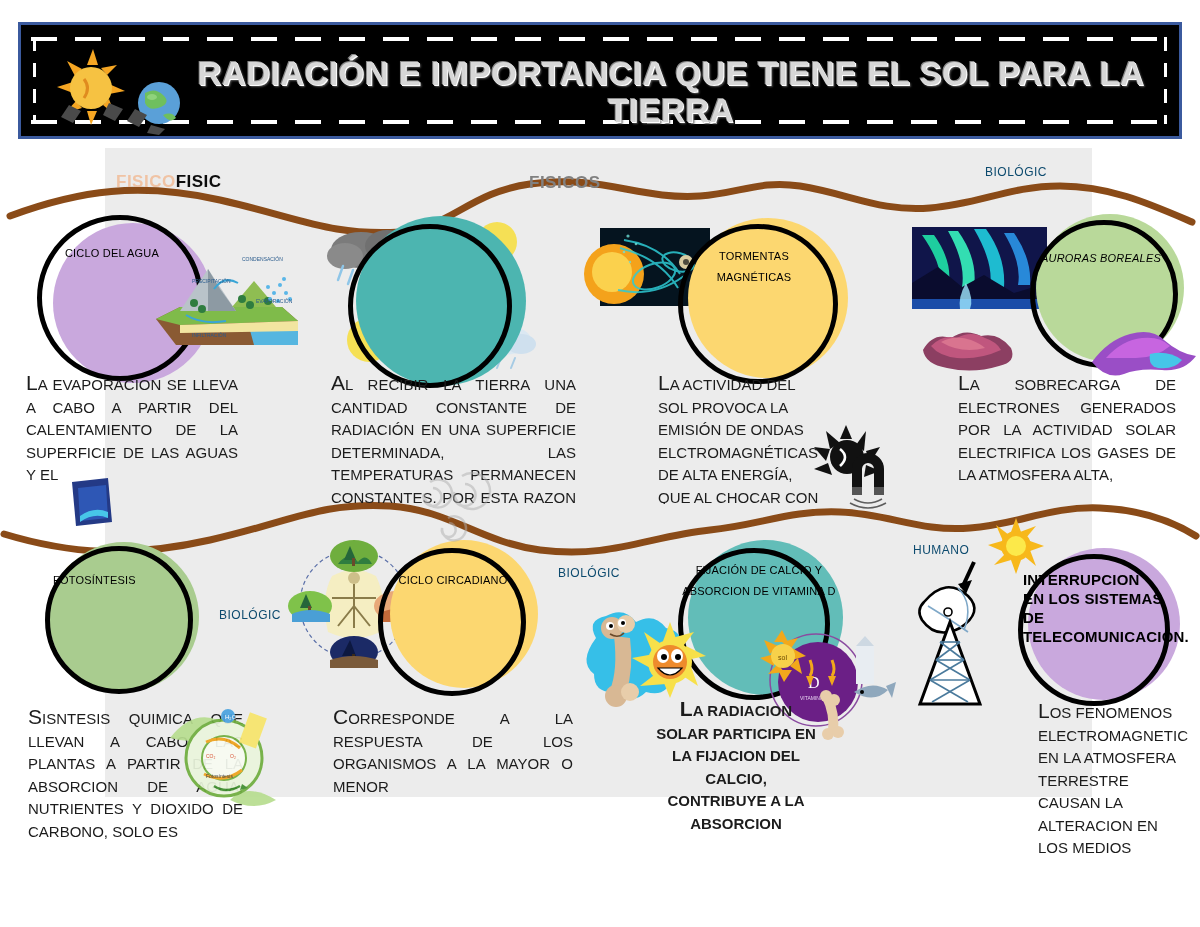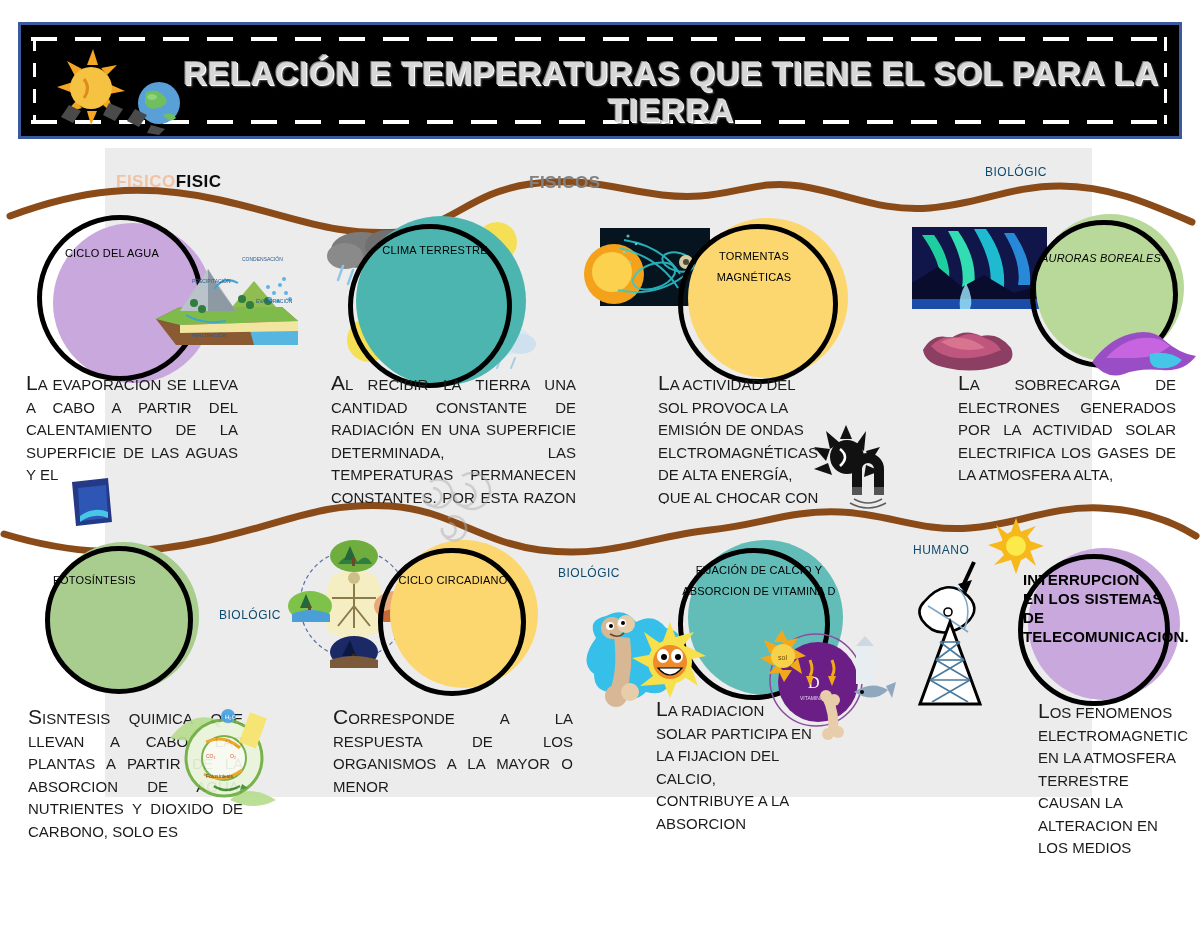--- a/index.html
+++ b/index.html
@@ -139,21 +139,21 @@
         </g>
         <g fill="#4a4a4a">
           <polygon points="58,58 72,64 64,76 52,70"></polygon>
           <polygon points="84,64 96,70 88,82 76,76"></polygon>
           <polygon points="100,80 114,84 108,90 96,88"></polygon>
           <polygon points="18,60 30,66 22,78 10,72"></polygon>
         </g>
       </svg>
     </div>
 
-    <div class="banner-title">RELACIÓN E TEMPERATURAS QUE TIENE EL SOL PARA LA TIERRA</div>
+    <div class="banner-title">RADIACIÓN E IMPORTANCIA QUE TIENE EL SOL PARA LA TIERRA</div>
   </div>
 
   <div class="wave" style="top:176px;">
     <svg width="1200" height="70" viewBox="0 0 1200 70">
       <path d="M10,40 C80,14 140,6 220,24 C300,42 330,60 400,56 C450,52 470,16 530,8
                C600,-2 640,24 700,20 C740,17 760,4 800,10 C850,18 880,36 930,32
                C980,28 1010,10 1060,10 C1110,10 1150,28 1192,46" fill="none" stroke="#8a4b18" stroke-width="7" stroke-linecap="round"></path>
     </svg>
   </div>
 
@@ -225,21 +225,20 @@
     <svg width="46" height="48" viewBox="0 0 46 48">
       <polygon points="4,4 40,0 44,44 8,48" fill="#243a86"></polygon>
       <polygon points="10,10 38,7 40,40 12,43" fill="#2e57b5"></polygon>
       <path d="M12,38 q14 -10 28 -4 l0 6 q-14 -6 -28 4z" fill="#47c6e8"></path>
     </svg>
   </div>
 
   <div class="bubble" style="left:318px; top:212px; width:230px; height:190px;">
     <div class="disc" style="width:170px;height:170px;left:38px;top:4px;background:#4cb5b0;"></div>
     <div class="ring" style="left:30px;top:12px;width:164px;height:164px;"></div>
-    <div class="blabel" style="left:62px; top:28px; width:110px;">CLIMA TERRESTRE</div>
   </div>
   <div class="art" style="left:325px; top:218px;">
     <svg width="215" height="150" viewBox="0 0 215 150">
 
       <g>
         <ellipse cx="36" cy="32" rx="30" ry="18" fill="#7b7b7b"></ellipse>
         <ellipse cx="62" cy="28" rx="22" ry="16" fill="#707070"></ellipse>
         <ellipse cx="20" cy="38" rx="18" ry="13" fill="#8a8a8a"></ellipse>
         <polygon points="44,42 34,66 44,64 36,86 60,56 48,58 58,42" fill="#f5d623"></polygon>
         <g stroke="#8fc6e8" stroke-width="2.4" stroke-linecap="round">
@@ -552,21 +551,21 @@
       </g>
       <g>
         <path d="M62,70 q8 16 6 34 l10 2 q2 -22 -6 -38z" fill="#e8cdaa"></path>
         <circle cx="66" cy="68" r="6" fill="#e8cdaa"></circle>
           <circle cx="74" cy="72" r="6" fill="#e8cdaa"></circle>
         <circle cx="68" cy="106" r="6" fill="#e8cdaa"></circle>
           <circle cx="78" cy="104" r="6" fill="#e8cdaa"></circle>
       </g>
     </svg>
   </div>
-  <div class="para narrow" style="left:648px; top:698px; width:160px; height:176px; text-align:left;">LA RADIACION SOLAR PARTICIPA EN LA FIJACION DEL CALCIO, CONTRIBUYE A LA ABSORCION</div>
+  <div class="para narrow" style="left:648px; top:698px; width:160px; height:176px; text-align:center;font-weight:bold;">LA RADIACION SOLAR PARTICIPA EN LA FIJACION DEL CALCIO, CONTRIBUYE A LA ABSORCION</div>
 
   <div class="bubble" style="left:1018px; top:548px; width:165px; height:165px;">
     <div class="disc" style="width:152px;height:152px;left:10px;top:0px;background:#c9a8dd;"></div>
     <div class="ring" style="left:0px;top:6px;width:152px;height:152px;"></div>
     <div class="blabel" style="left:5px; top:22px; width:142px; text-align:left; font-weight:bold; font-size:15px; line-height:19px;">INTERRUPCION EN LOS SISTEMAS DE TELECOMUNICACION.</div>
   </div>
   <div class="art front" style="left:988px; top:518px;">
     <svg width="56" height="56" viewBox="0 0 56 56">
       <g fill="#f7b81b">
         <polygon points="28,0 33,14 23,14"></polygon>

